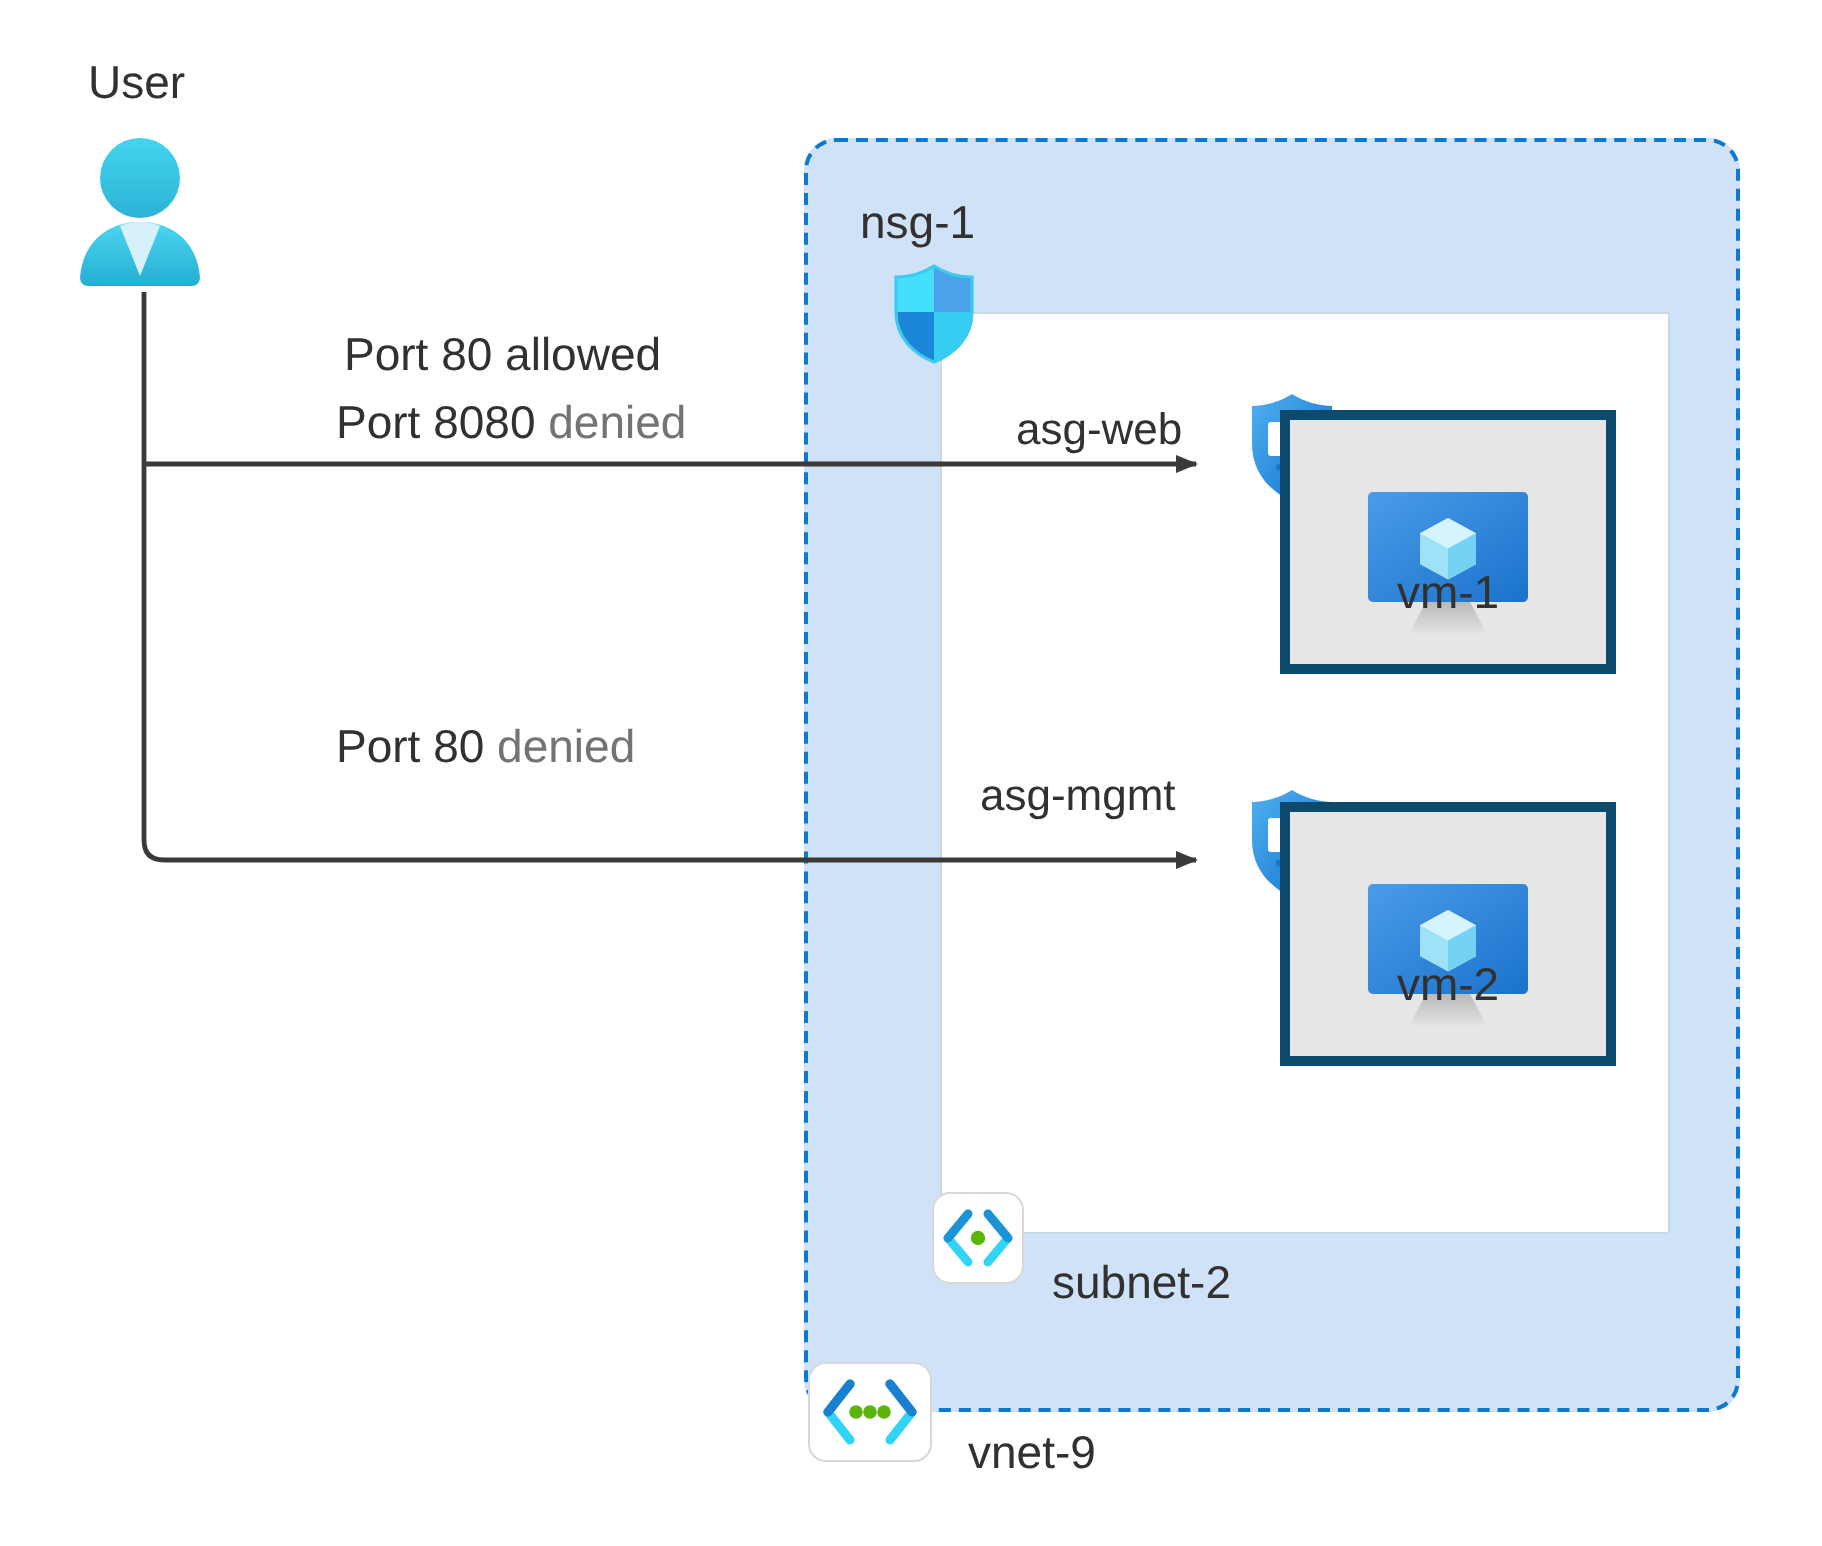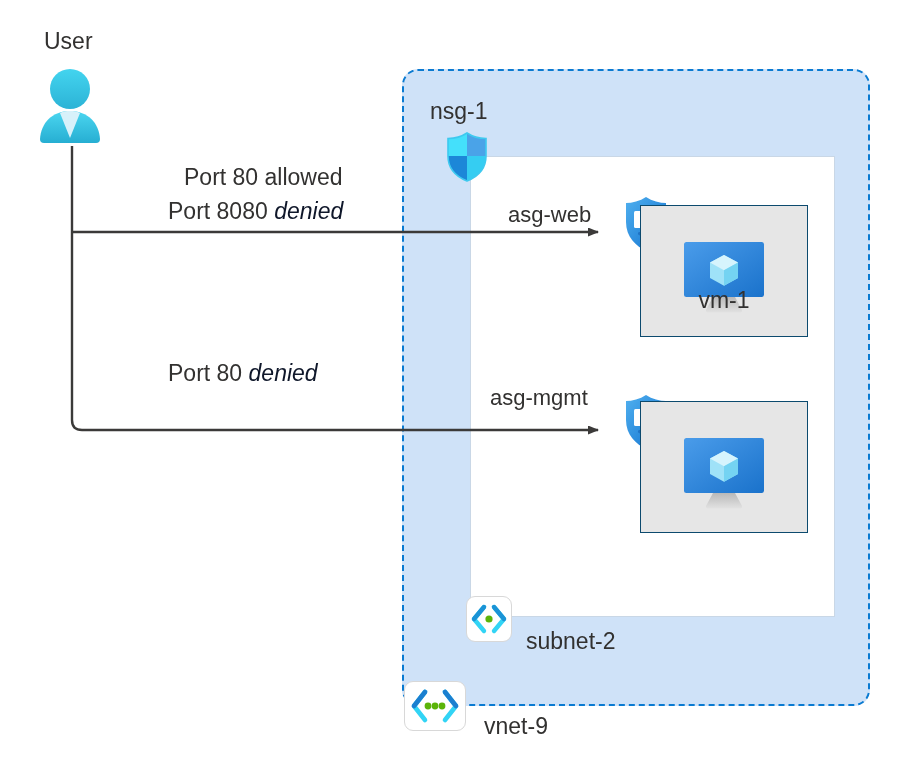--- a/index.html
+++ b/index.html
@@ -31,21 +31,21 @@
     font-weight: 400;
   }
   .label-sm { font-size: 22px; }
   .flow-line {
     position: absolute;
     white-space: nowrap;
     font-size: 23px;
     line-height: 30px;
     color: #323130;
   }
-  .deny { color: #0f172a; font-style: italic; }
+  .deny { color: #737373; }
 
   
   #vnet-box {
     left: 402px;
     top: 69px;
     width: 468px;
     height: 637px;
     box-sizing: border-box;
     background: #cfe2f8;
     border: 2px dashed #0a7ad1;
@@ -62,21 +62,21 @@
     background: #ffffff;
     border: 1px solid #c9d7e6;
   }
 
   
   .vm-card {
     position: absolute;
     width: 168px;
     height: 132px;
     background: #e6e6e6;
-    border: 1px solid #0c4a6e;
+    border: 5px solid #0c4a6e;
     box-sizing: border-box;
     padding-left: 48px;
   }
   #vm-card-1 { left: 640px; top: 205px; }
   #vm-card-2 { left: 640px; top: 401px; }
   .vm-name {
     position: absolute;
     left: 0; right: 0;
     bottom: 22px;
     text-align: center;
@@ -137,21 +137,21 @@
       </marker>
     </defs>
 
     <path d="M72,146 L72,232" stroke="#3b3a39" stroke-width="2.4" fill="none"></path>
 
     <path d="M72,232 L598,232" stroke="#3b3a39" stroke-width="2.4" fill="none" marker-end="url(#arrowhead)"></path>
 
     <path d="M72,232 L72,420 Q72,430 82,430 L598,430" stroke="#3b3a39" stroke-width="2.4" fill="none" marker-end="url(#arrowhead)"></path>
   </svg>
 
-  <div class="flow-line" style="left:184px; top:162px;">Port 80 allowed</div>
+  <div class="flow-line" style="left:172px; top:162px;">Port 80 allowed</div>
   <div class="flow-line" style="left:168px; top:196px;">
     <span>Port 8080 </span><span class="deny">denied</span>
   </div>
 
   <div class="flow-line" style="left:168px; top:358px;">
     <span>Port 80 </span><span class="deny">denied</span>
   </div>
 
   <div class="label" style="left:430px; top:100px;">nsg-1</div>
 
@@ -246,20 +246,21 @@
             <stop offset="1" stop-color="#e2e2e2"></stop>
           </linearGradient>
         </defs>
         <path d="M33 57 h22 l7 13 a2 2 0 0 1 -2 2.6 H28 a2 2 0 0 1 -2 -2.6 Z" fill="url(#gVmStand2)"></path>
         <rect x="4" y="2" width="80" height="55" rx="2.5" fill="url(#gVmScreen2)"></rect>
         <path d="M44 15 l14 7.6 v15.5 l-14 7.6 l-14 -7.6 v-15.5 Z" fill="#9fe2f8"></path>
         <path d="M44 15 l14 7.6 l-14 7.6 l-14 -7.6 Z" fill="#d6f4fd"></path>
         <path d="M44 30.2 l14 -7.6 v15.5 l-14 7.6 Z" fill="#74d3f2"></path>
       </svg>
     </span>
+    <span class="vm-name">vm-2</span>
   </div>
 
   <div class="net-tile" id="subnet-tile">
     <svg width="44" height="44" viewBox="0 0 44 44">
       <path d="M17 10 L7 22 L17 34" fill="none" stroke="#32d4f5" stroke-width="4.4" stroke-linecap="round" stroke-linejoin="round"></path>
       <path d="M27 10 L37 22 L27 34" fill="none" stroke="#32d4f5" stroke-width="4.4" stroke-linecap="round" stroke-linejoin="round"></path>
       <path d="M17 10 L7 22" fill="none" stroke="#1b93d6" stroke-width="4.4" stroke-linecap="round"></path>
       <path d="M27 10 L37 22" fill="none" stroke="#1b93d6" stroke-width="4.4" stroke-linecap="round"></path>
       <circle cx="22" cy="22" r="3.6" fill="#5bb409"></circle>
     </svg>

